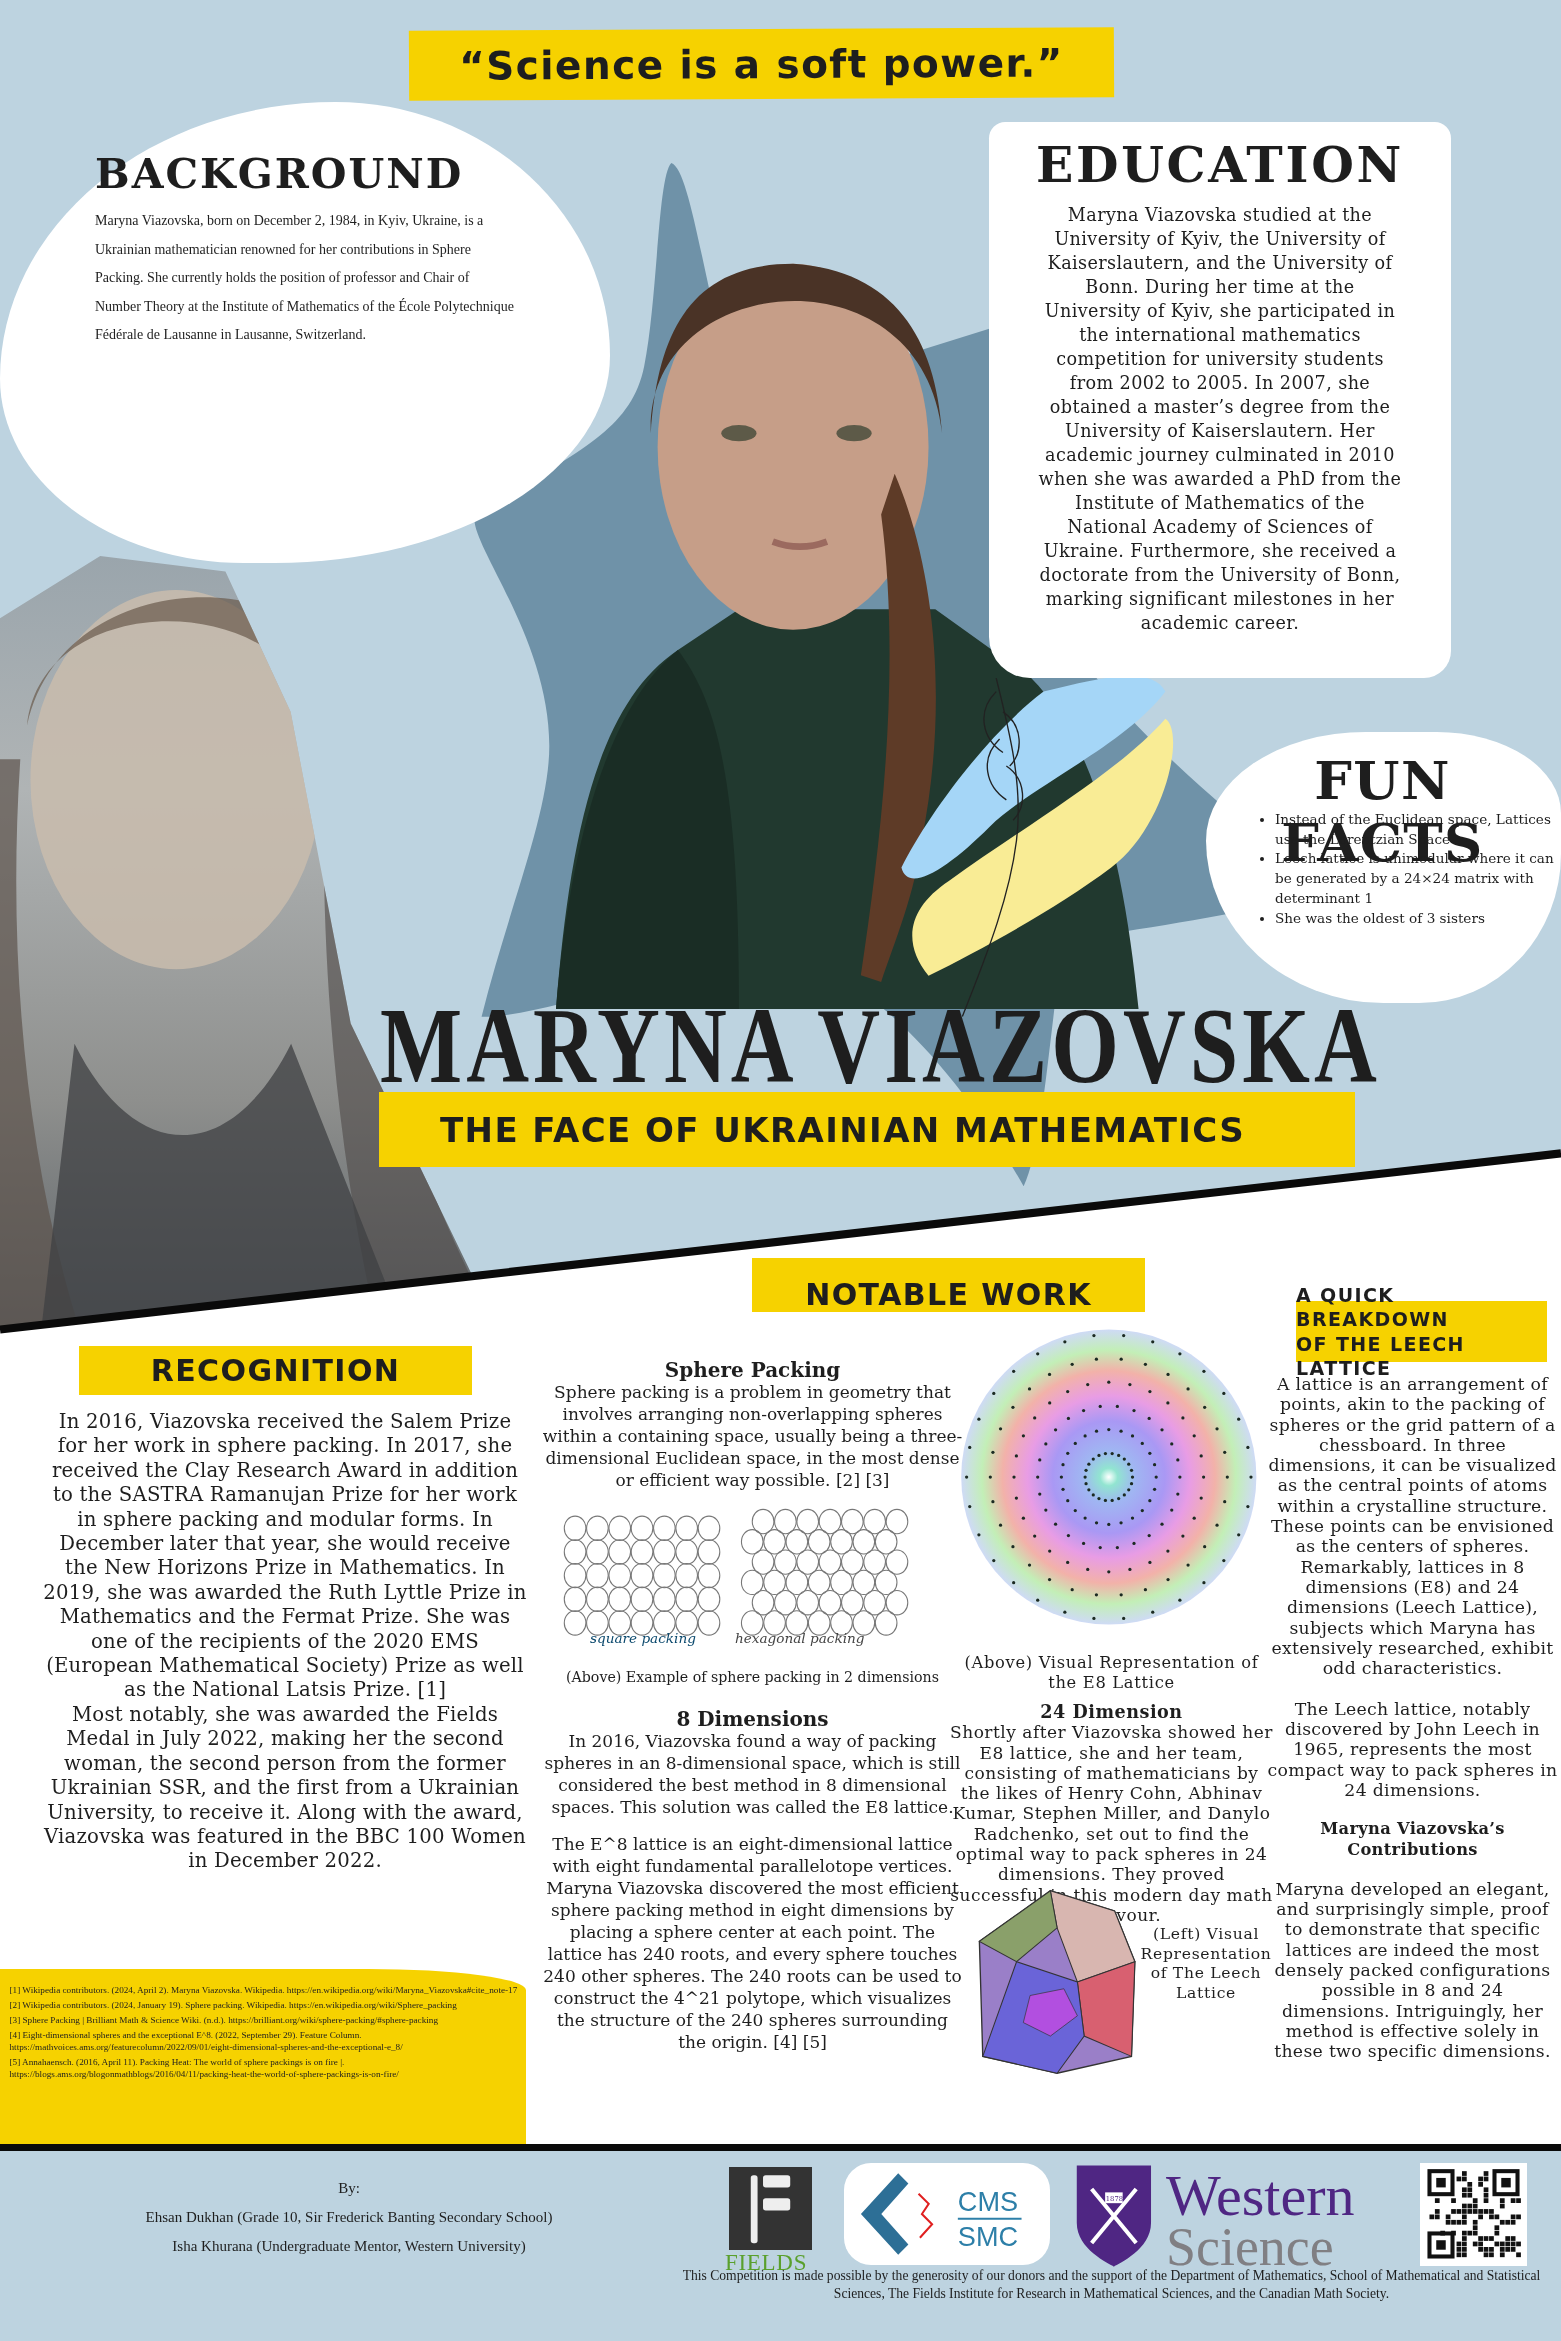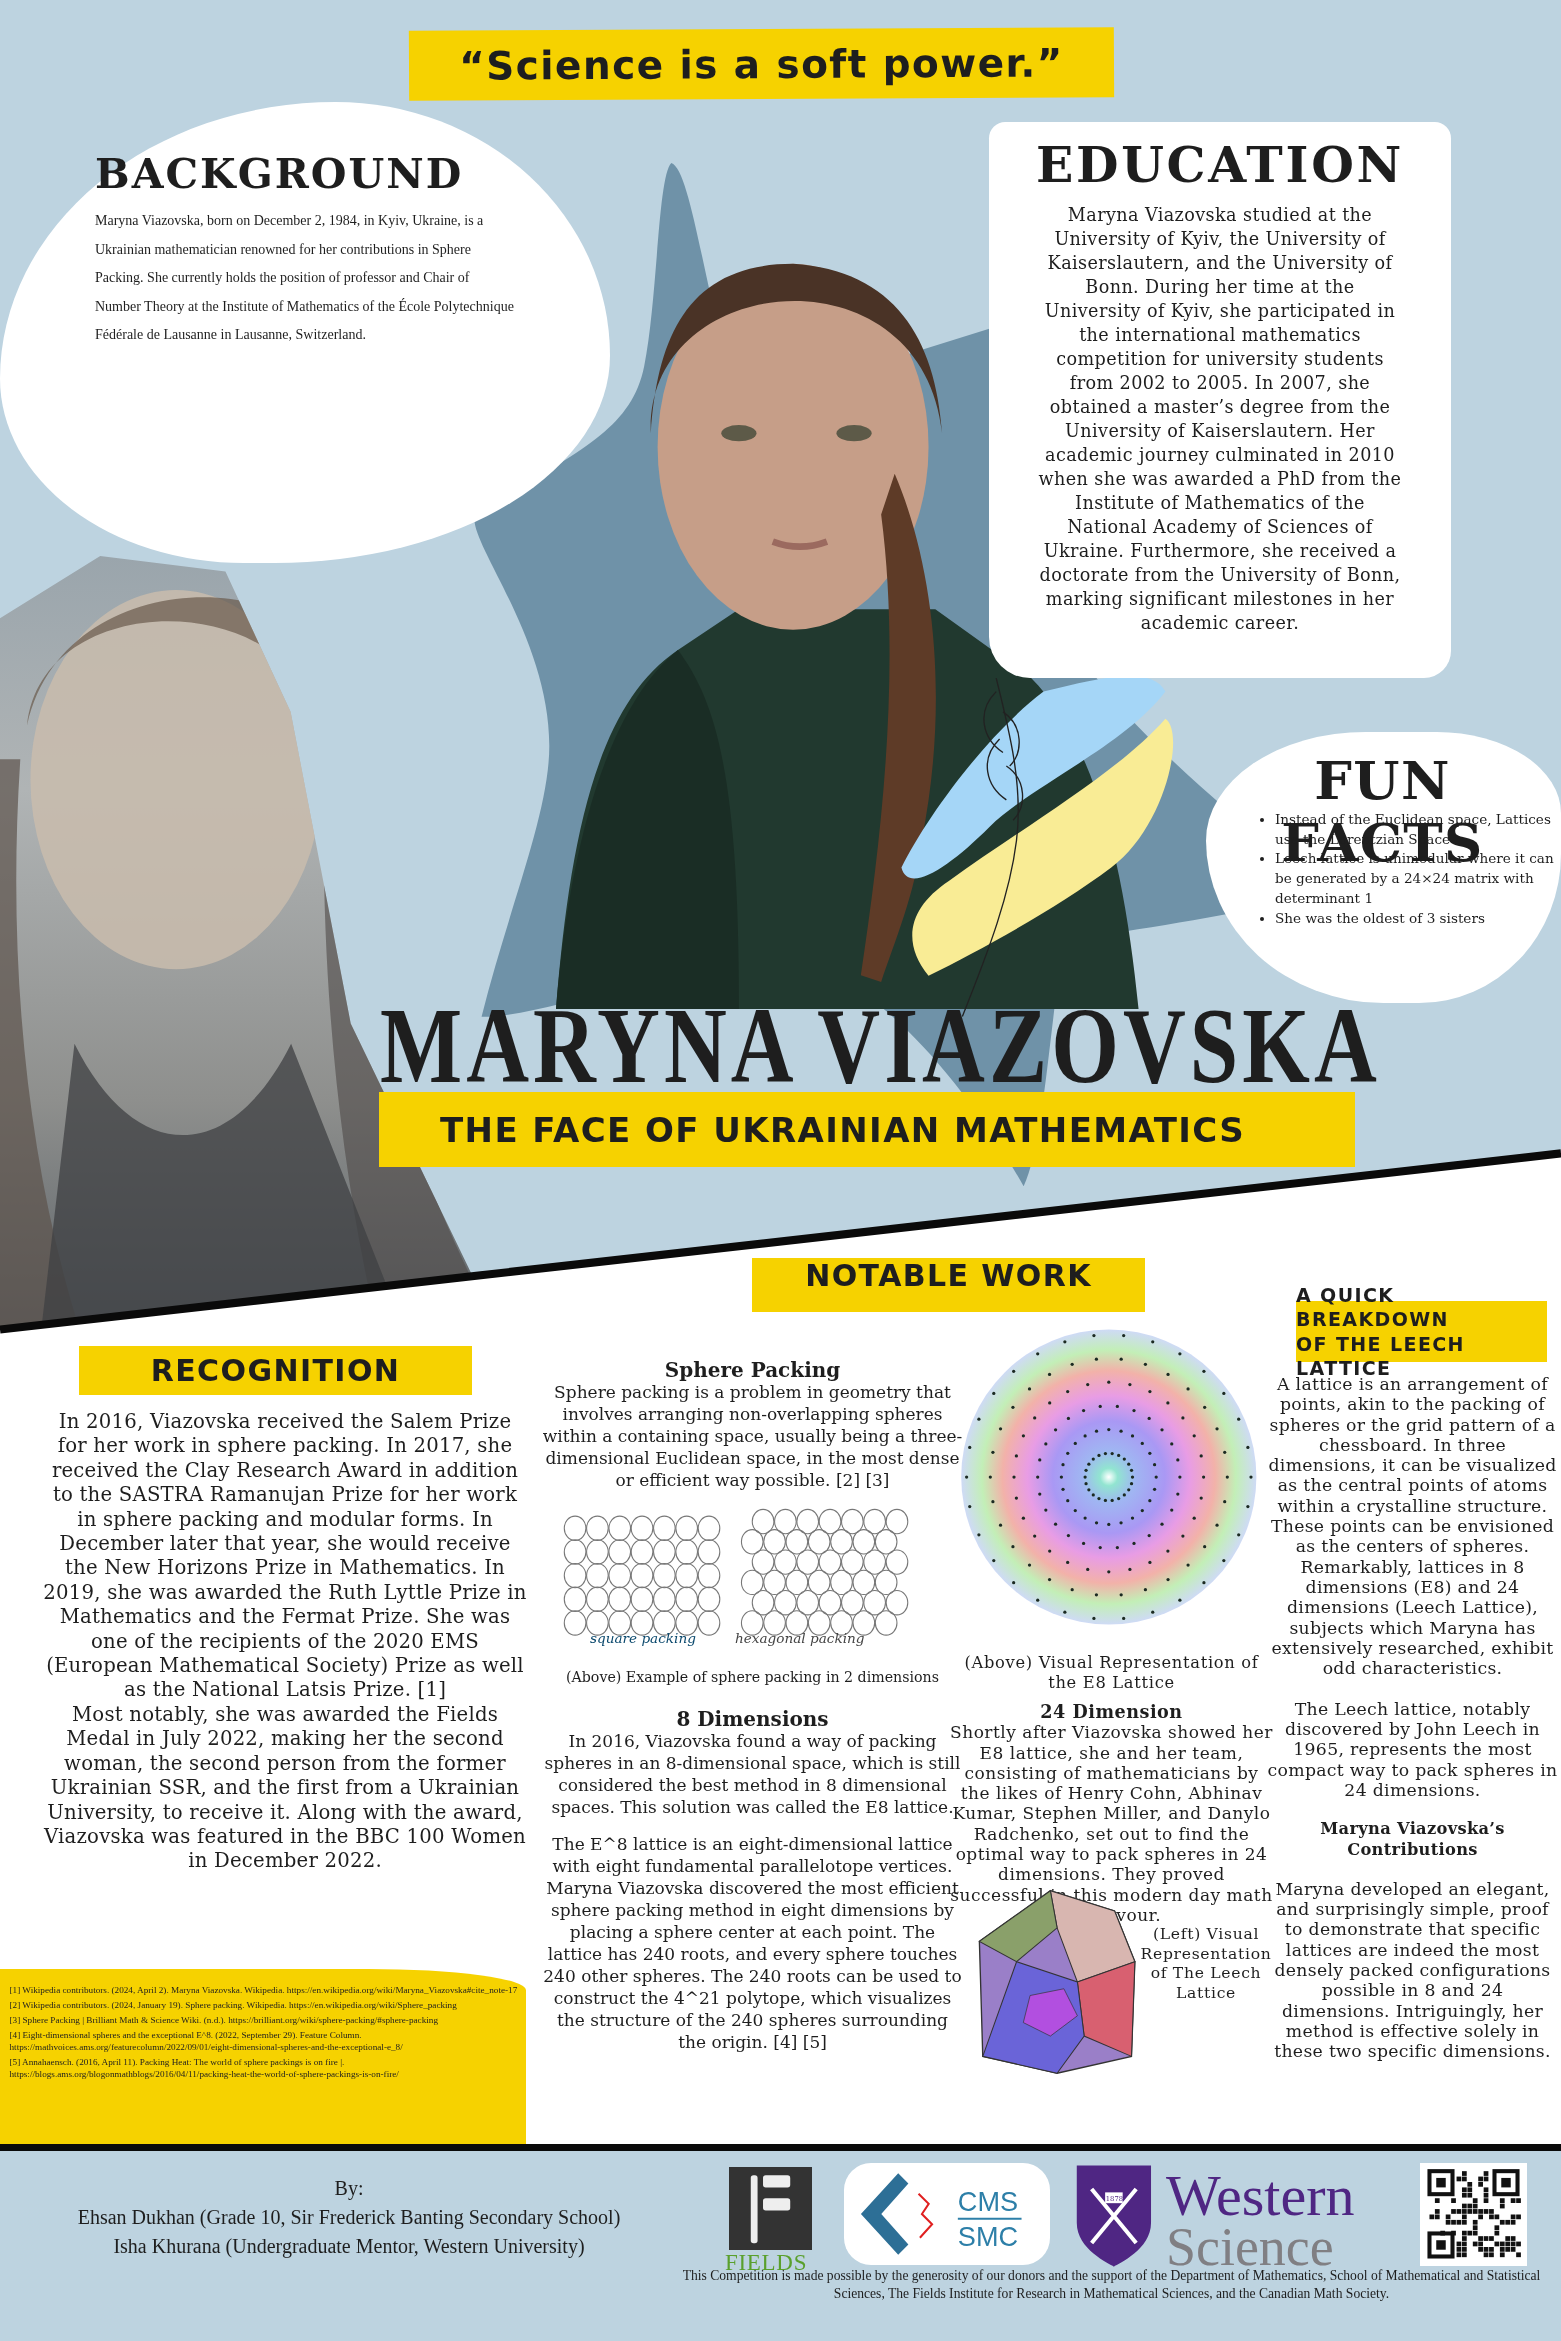--- a/index.html
+++ b/index.html
@@ -22,21 +22,21 @@
   #photo-main{left:515px;top:230px;width:651px;height:779px;}
   #fun-blob{left:1206px;top:732px;width:355px;height:271px;border-radius:45% 35% 40% 50% / 40% 30% 55% 60%;}
   #fun-title{left:1220px;top:749px;width:325px;font-size:53px;font-weight:bold;letter-spacing:1.4px;}
   #fun-list{left:1260px;top:810px;width:285px;font-size:13.6px;line-height:19.7px;margin:0;padding-left:15px;}
   #fun-list li{margin:0;}
   #name{left:352px;top:995px;width:1057px;font-size:87px;font-weight:bold;letter-spacing:4.1px;font-family:"Liberation Serif",serif;transform:scaleY(1.25);}
   #subtitle-bar{left:379px;top:1092px;width:976px;height:75px;display:flex;align-items:center;padding-left:61px;box-sizing:border-box;font-size:34px;}
   
   #lower{left:0;top:0;width:1561px;height:2342px;}
   
-  #notable-bar{left:752px;top:1258px;width:393px;height:54px;display:flex;align-items:flex-start;justify-content:center;font-size:30px;}
+  #notable-bar{left:752px;top:1258px;width:393px;height:54px;display:flex;align-items:flex-end;justify-content:center;font-size:30px;}
   #leech-bar{left:1296px;top:1301px;width:251px;height:61px;display:flex;flex-direction:column;align-items:center;justify-content:center;font-size:19px;line-height:24.4px;}
   #recog-bar{left:79px;top:1346px;width:393px;height:49px;display:flex;align-items:center;justify-content:center;font-size:30px;}
   #recog-text{left:41px;top:1410px;width:488px;font-size:19.7px;line-height:24.4px;letter-spacing:0.2px;}
   .col2{left:541px;width:423px;font-size:17px;line-height:22px;}
   .col2 h4{margin:0;font-size:20px;font-weight:bold;}
   #sp-block{top:1359px;}
   #packing-fig{left:556px;top:1508px;width:379px;height:142px;}
   #pack-cap1{left:590px;top:1630px;font-size:13.6px;font-style:italic;color:#0c4a6e;}
   #pack-cap2{left:735px;top:1630px;font-size:13.6px;font-style:italic;color:#444;}
   #sp-caption{top:1666px;}
@@ -46,21 +46,21 @@
   #e8-cap{left:949px;top:1653px;width:325px;font-size:16.3px;line-height:20.3px;letter-spacing:0.7px;}
   #d24-block{left:949px;top:1702px;width:325px;font-size:17px;line-height:20.3px;letter-spacing:0.5px;}
   #leech-fig{left:976px;top:1887px;width:169px;height:190px;}
   #leech-cap{left:1138px;top:1925px;width:136px;font-size:15.6px;line-height:19.7px;letter-spacing:0.7px;}
   #leech-text{left:1267px;top:1374px;width:291px;font-size:17.3px;line-height:20.3px;letter-spacing:0.3px;}
   #refs{left:0;top:1969px;width:526px;height:176px;border-radius:0 30% 0 0/0 12% 0 0;}
   #refs-text{left:9.5px;top:1984px;width:515px;font-size:9.2px;line-height:12.2px;font-family:"Liberation Serif",serif;}
   #refs-text p{margin:0 0 2.7px 0;}
   #footer-bar{left:0;top:2144px;width:1561px;height:6.8px;background:#0a0a0a;}
   #footer{left:0;top:2151px;width:1561px;height:191px;background:#bdd3e0;}
-  #by-block{left:0;top:2174px;width:698px;font-size:20px;line-height:29px;font-family:"Liberation Serif",serif;}
+  #by-block{left:0;top:2174px;width:698px;font-size:15px;line-height:29px;font-family:"Liberation Serif",serif;}
   #fields-logo{left:729px;top:2167px;width:34px;height:83px;background:#333;}
   #fields-label{left:725px;top:2250px;font-size:23px;color:#5aa02c;font-family:"Liberation Serif",serif;letter-spacing:0.7px;}
   #cms-logo{left:844px;top:2163px;width:206px;height:102px;border-radius:27px;background:#fff;}
   #western-logo{left:1071px;top:2162px;width:318px;height:108px;}
   #qr{left:1420px;top:2163px;width:107px;height:103px;background:#fff;}
   #sponsor-text{left:671px;top:2267px;width:881px;font-size:13.6px;line-height:17.6px;font-family:"Liberation Serif",serif;}
 </style>
 </head>
 <body>
 

